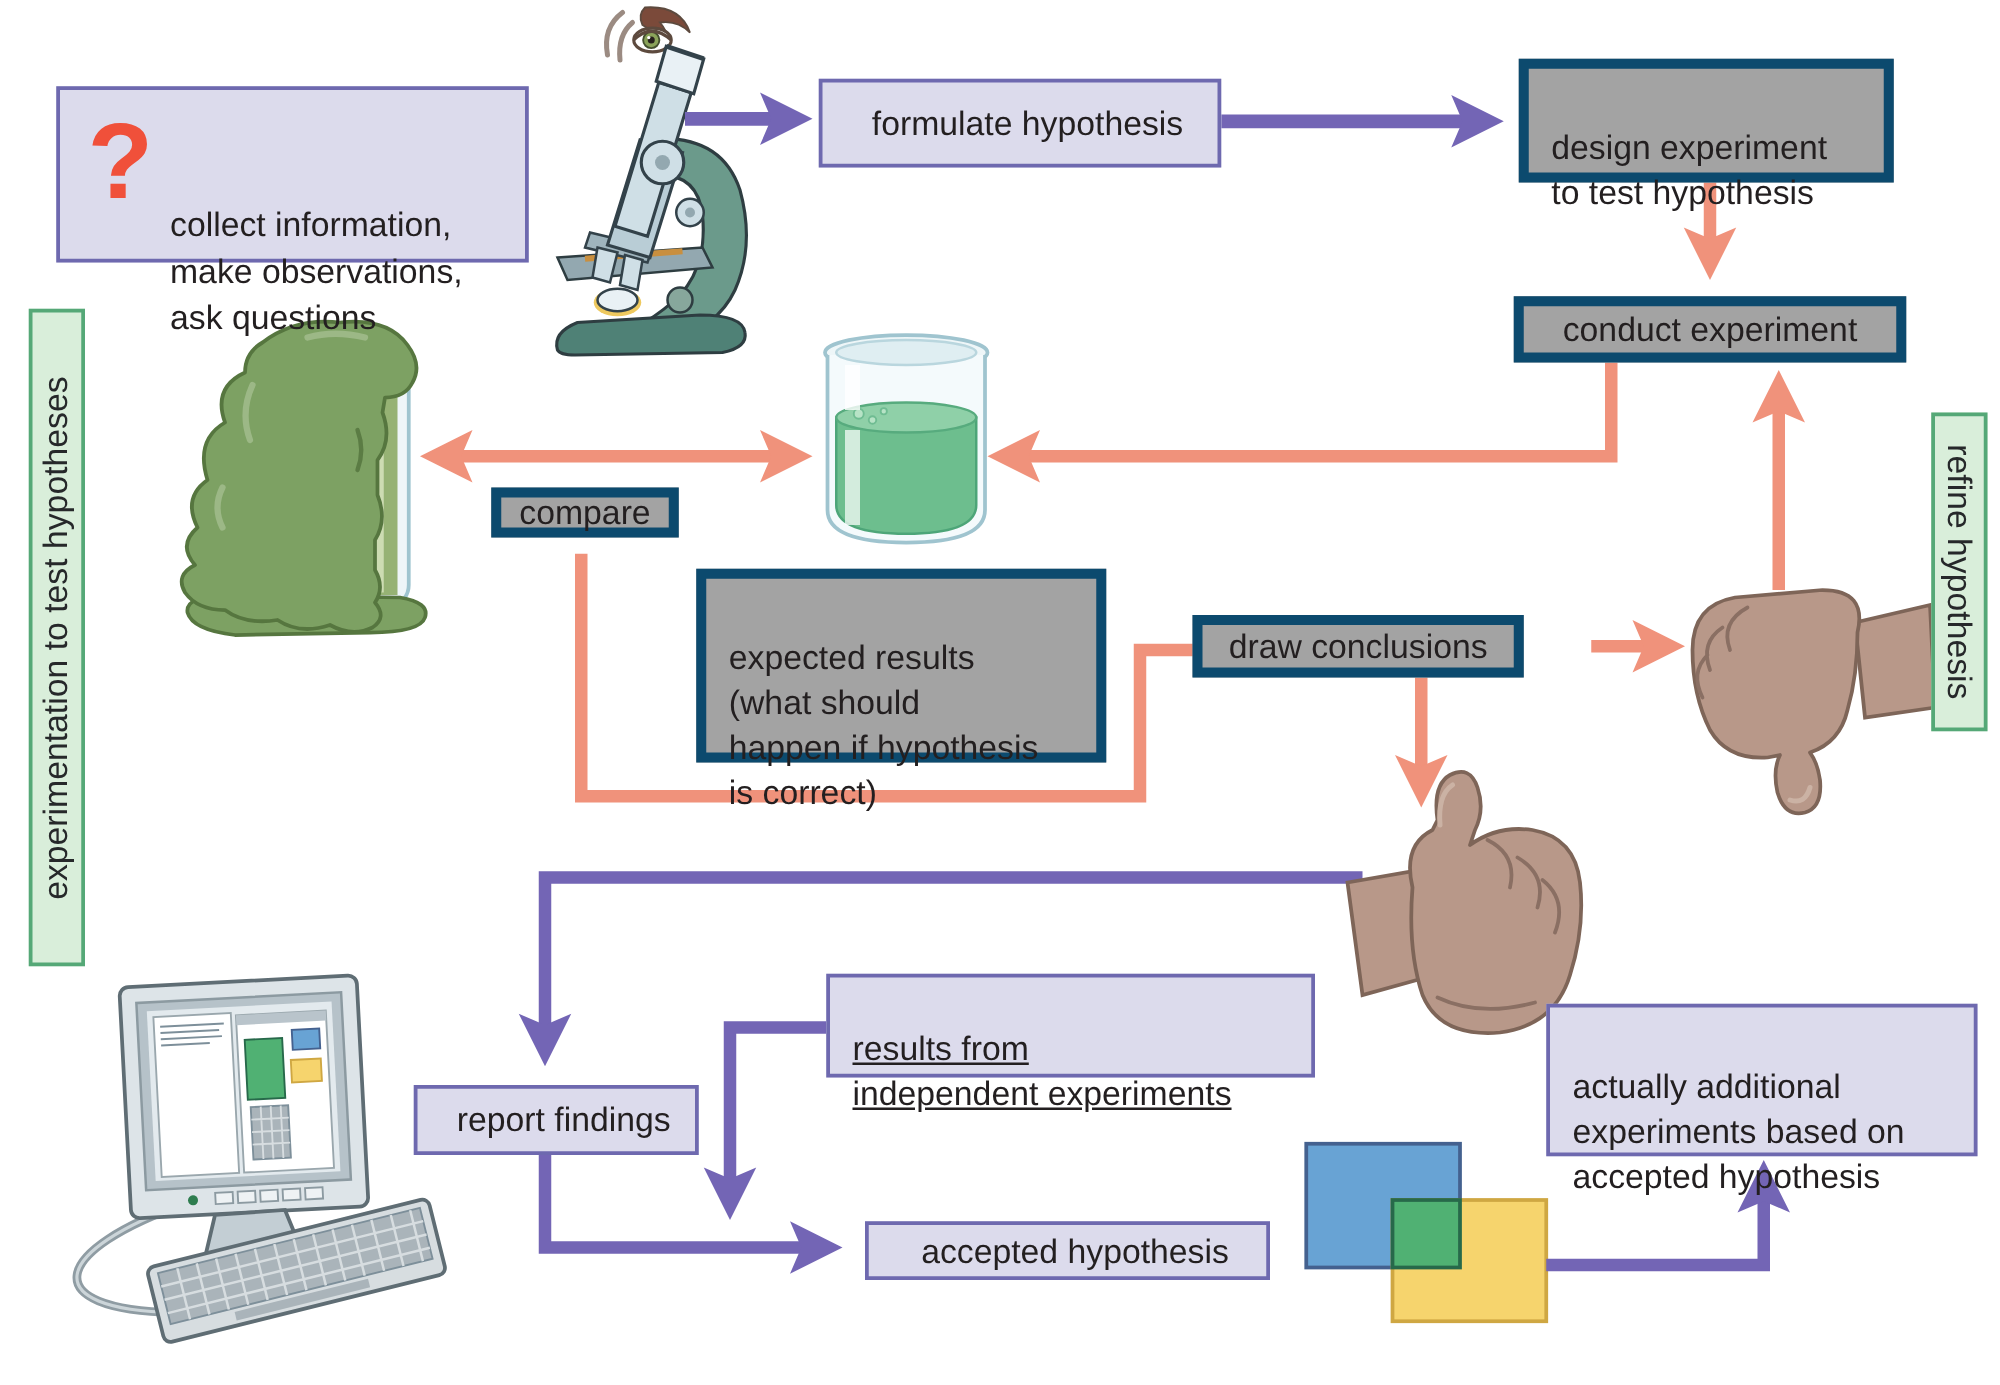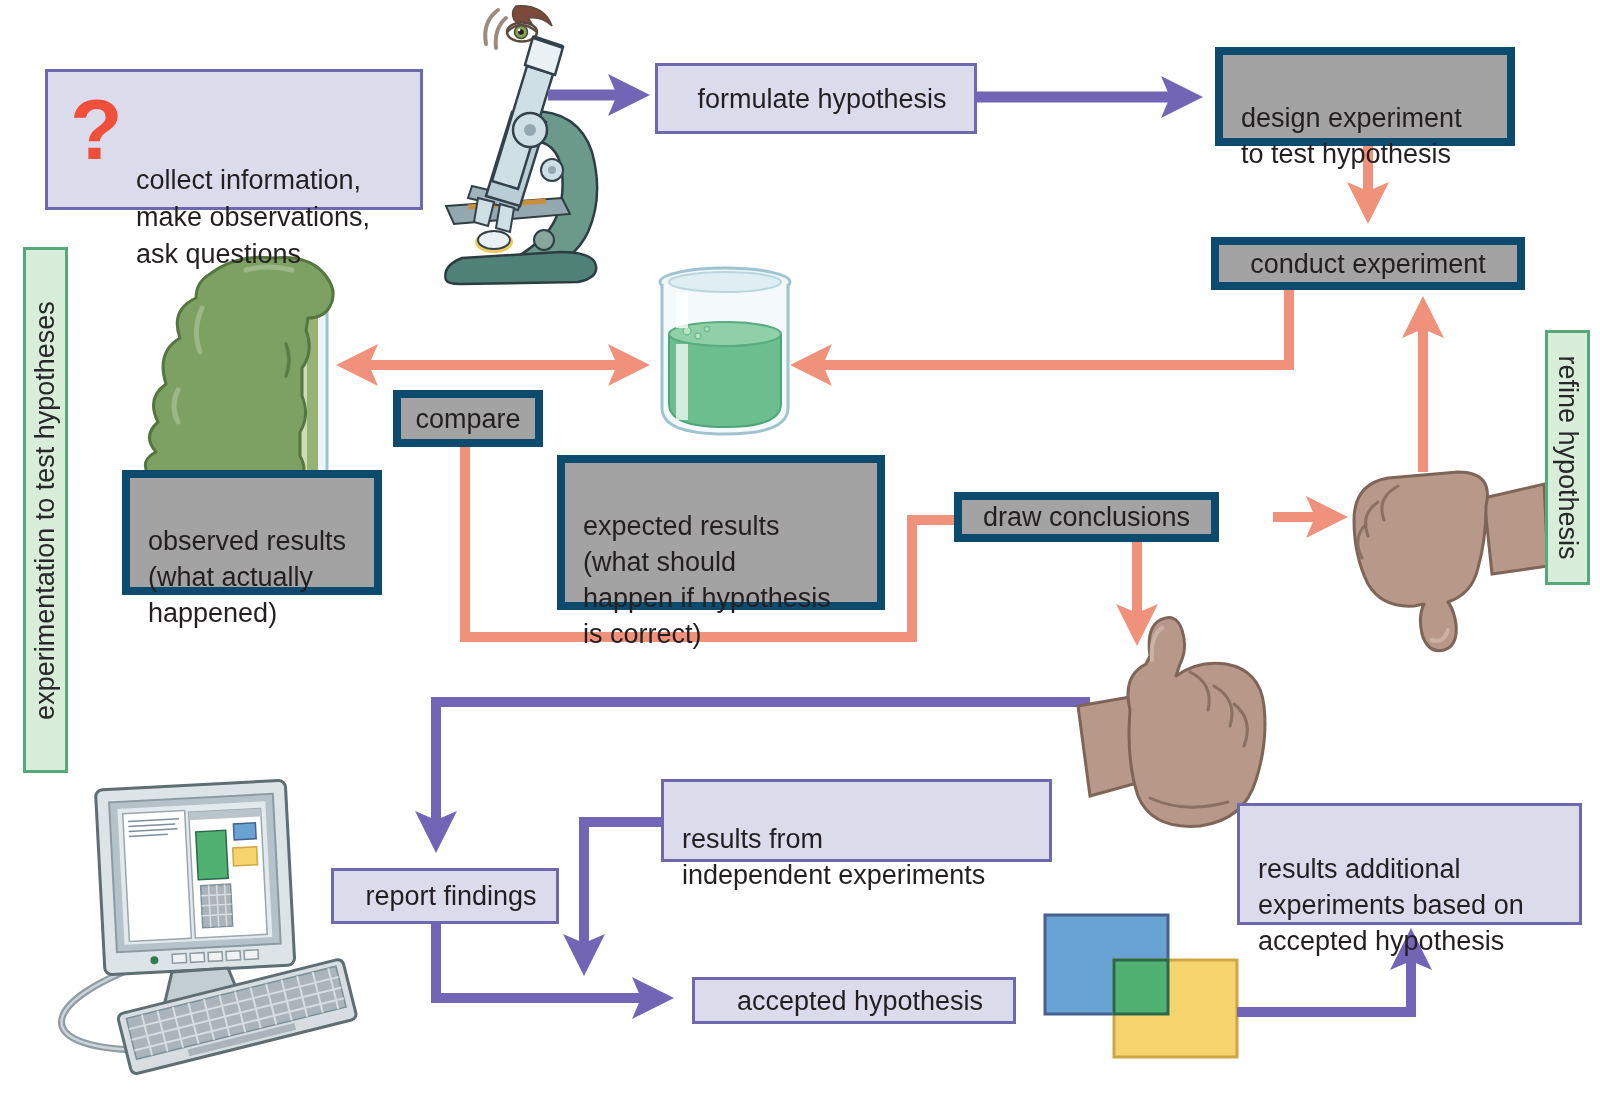--- a/index.html
+++ b/index.html
@@ -227,56 +227,51 @@
 
   <div class="box peach pad" style="left:1215px;top:47px;width:300px;height:99px;">
     <span>design experiment
 to test hypothesis</span>
   </div>
 
   <div class="box peach center" style="left:1211px;top:237px;width:314px;height:53px;">
     <span>conduct experiment</span>
   </div>
 
-  <div class="box peach center" style="left:393px;top:390px;width:150px;height:57px;">
+  <div class="box peach center" style="left:393px;top:390px;width:150px;height:40px;">
     <span>compare</span>
   </div>
 
-  <div class="box peach pad" style="left:122px;top:470px;width:260px;height:125px;">
-    <span>observed results
-(what actually
-happened)</span>
-  </div>
 
   <div class="box peach pad" style="left:557px;top:455px;width:328px;height:155px;">
     <span>expected results
 (what should
 happen if hypothesis
 is correct)</span>
   </div>
 
   <div class="box peach center" style="left:954px;top:492px;width:265px;height:50px;">
     <span>draw conclusions</span>
   </div>
 
   <div class="box lav center" style="left:320px;top:868px;width:228px;height:56px;margin-left:11px;">
     <span>report findings</span>
   </div>
 
-  <div class="box lav pad" style="left:661px;top:779px;width:391px;height:83px;padding-top:3px;">
+  <div class="box lav pad" style="left:661px;top:779px;width:391px;height:83px;padding-top:3px;text-decoration:underline;">
     <span>results from
 independent experiments</span>
   </div>
 
   <div class="box lav center" style="left:692px;top:977px;width:324px;height:47px;">
     <span>accepted hypothesis</span>
   </div>
 
   <div class="box lav pad" style="left:1237px;top:803px;width:345px;height:122px;">
-    <span>results additional
+    <span>actually additional
 experiments based on
 accepted hypothesis</span>
   </div>
 
   <div class="vlabel" style="left:23px;top:247px;width:45px;height:526px;">
     <span class="rotl">experimentation to test hypotheses</span>
   </div>
 
   <div class="vlabel" style="left:1545px;top:330px;width:45px;height:255px;">
     <span class="rotr">refine hypothesis</span>

